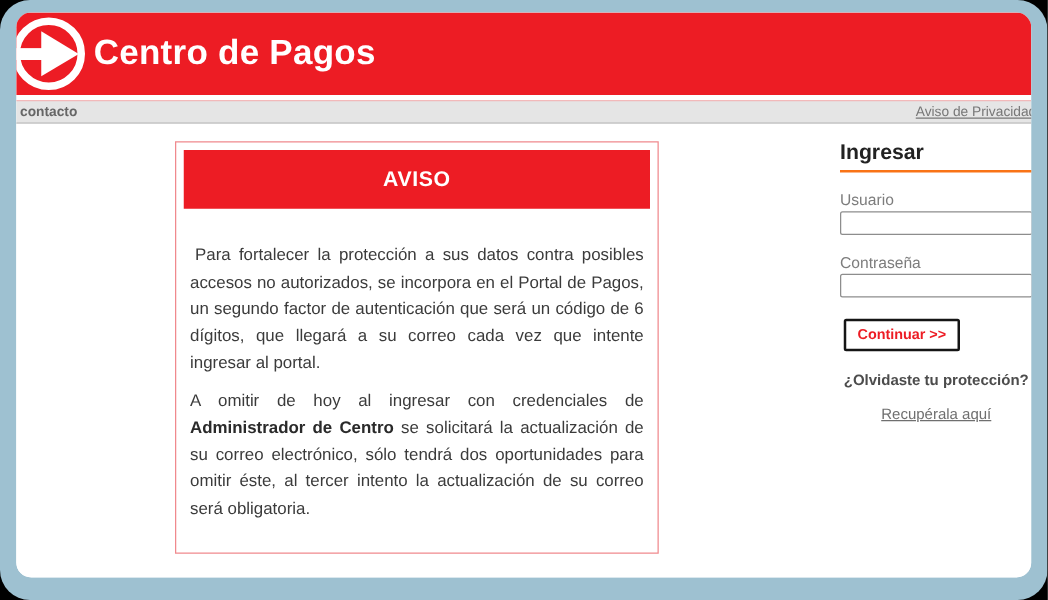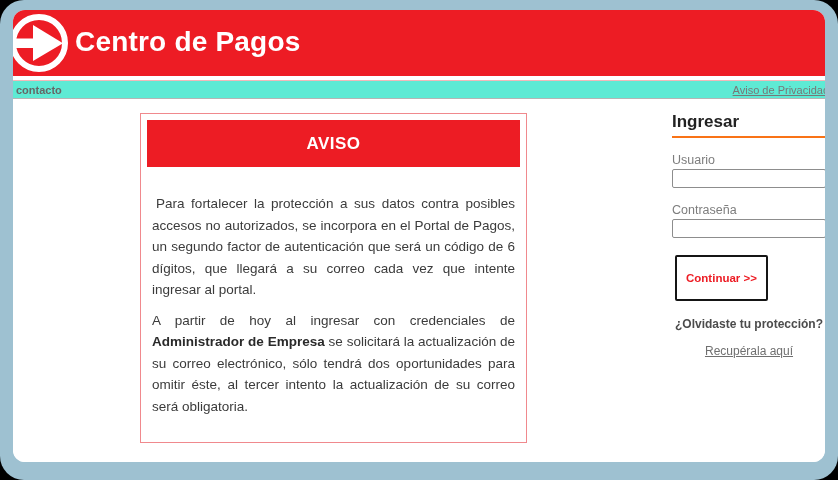--- a/index.html
+++ b/index.html
@@ -48,21 +48,21 @@
   .navbar {
     margin-top: 4px;
     height: 19px;
     border-top: 1px solid #f2b9ba;
     border-bottom: 1px solid #b5b5b5;
     display: flex;
     align-items: center;
     justify-content: space-between;
     font-size: 11px;
     padding: 0 0 0 3px;
-    background: #5eead4;
+    background: #e5e5e5;
     gap: 27px;
   }
   .nav-contact {
     font-weight: bold;
     color: #666666;
     cursor: pointer;
   }
   .nav-privacy {
     color: #777777;
     text-decoration: underline;
@@ -138,21 +138,21 @@
     display: inline-block;
     margin-top: 17px;
     margin-left: 3px;
     border: 2px solid #151515;
     border-radius: 2px;
     background: #ffffff;
     color: #ed1c24;
     font-family: "Liberation Sans", sans-serif;
     font-size: 11.5px;
     font-weight: bold;
-    padding: 15px 9px;
+    padding: 5px 9px;
     cursor: pointer;
   }
   .forgot-text {
     margin-top: 16px;
     text-align: center;
     font-size: 12px;
     font-weight: bold;
     color: #4c4c4c;
   }
   .recover-link {
@@ -184,21 +184,21 @@
         <span class="nav-contact">contacto</span>
         <span class="nav-privacy">Aviso de Privacidad</span>
       </div>
 
       <div class="main">
 
         <div class="notice-box">
           <div class="notice-banner">AVISO</div>
           <div class="notice-body">
             <p class="p1"> Para fortalecer la protección a sus datos contra posibles accesos no autorizados, se incorpora en el Portal de Pagos, un segundo factor de autenticación que será un código de 6 dígitos, que llegará a su correo cada vez que intente ingresar al portal.</p>
-            <p class="p2"><span>A partir de hoy al ingresar con credenciales de </span><b>Administrador de Empresa</b><span> se solicitará la actualización de su correo electrónico, sólo tendrá dos oportunidades para omitir éste, al tercer intento la actualización de su correo será obligatoria.</span></p>
+            <p class="p2"><span>A omitir de hoy al ingresar con credenciales de </span><b>Administrador de Centro</b><span> se solicitará la actualización de su correo electrónico, sólo tendrá dos oportunidades para omitir éste, al tercer intento la actualización de su correo será obligatoria.</span></p>
           </div>
         </div>
 
         <div class="login-panel">
           <div class="login-heading">Ingresar</div>
 
           <div class="field-label">Usuario</div>
           <input class="login-input" type="text" value="" style="">
 
           <div class="field-label">Contraseña</div>

